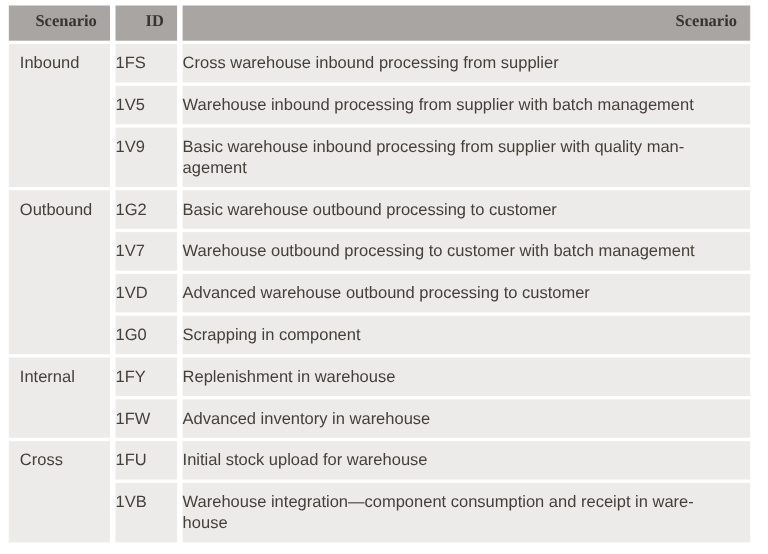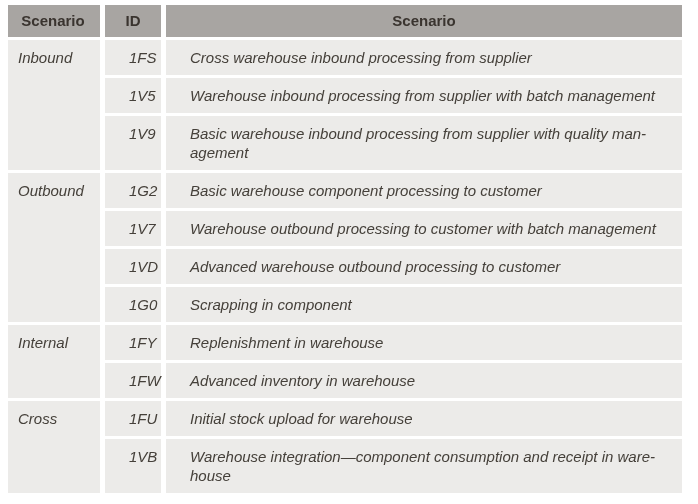--- a/index.html
+++ b/index.html
@@ -25,35 +25,35 @@
     margin-top: -3px;  
   }
   col.col-scenario { width: 92px; }
   col.col-id       { width: 56px; }
   col.col-process  { width: auto; }
   th {
     background: var(--header-bg, #a8a5a2);
     color: var(--header-text, #3a342f);
     font-size: 15px;
     font-weight: bold;
-    text-align: center;
+    text-align: right;
     padding: 6px 12px 7px 12px;
     vertical-align: middle;
     line-height: 19px;
+    font-family: Liberation Serif, serif;
   }
   th.scenario-th { padding-left: 10px; }
   td {
     background: var(--cell-bg, #ecebe9);
     color: var(--cell-text, #45403a);
     font-size: 15px;
     text-align: left;
-    padding: 8px 24px;
+    padding: 8px 0;
     vertical-align: top;
     line-height: 19px;
-    font-style: italic;
   }
   td.scenario-cell { padding-left: 10px; }
   td.process-cell  { white-space: pre-line; }
 </style>
 </head>
 <body>
 
 <div class="page">
   <table class="scenario-table">
     <colgroup>
@@ -79,21 +79,21 @@
           <td class="process-cell">Warehouse inbound processing from supplier with batch management</td>
         </tr>
         <tr>
           <td class="id-cell">1V9</td>
           <td class="process-cell">Basic warehouse inbound processing from supplier with quality man-
 agement</td>
         </tr>
         <tr>
           <td class="scenario-cell" rowspan="4">Outbound</td>
           <td class="id-cell">1G2</td>
-          <td class="process-cell">Basic warehouse component processing to customer</td>
+          <td class="process-cell">Basic warehouse outbound processing to customer</td>
         </tr>
         <tr>
           <td class="id-cell">1V7</td>
           <td class="process-cell">Warehouse outbound processing to customer with batch management</td>
         </tr>
         <tr>
           <td class="id-cell">1VD</td>
           <td class="process-cell">Advanced warehouse outbound processing to customer</td>
         </tr>
         <tr>

